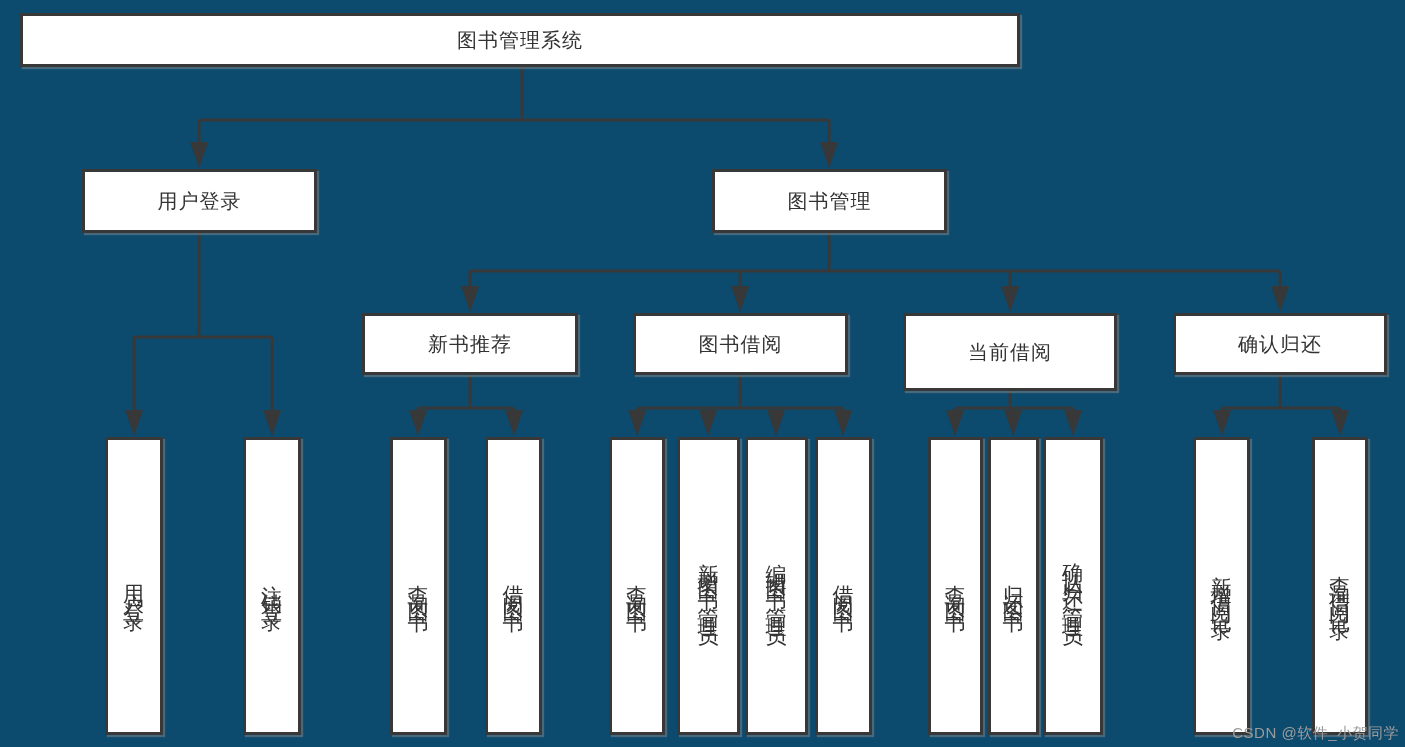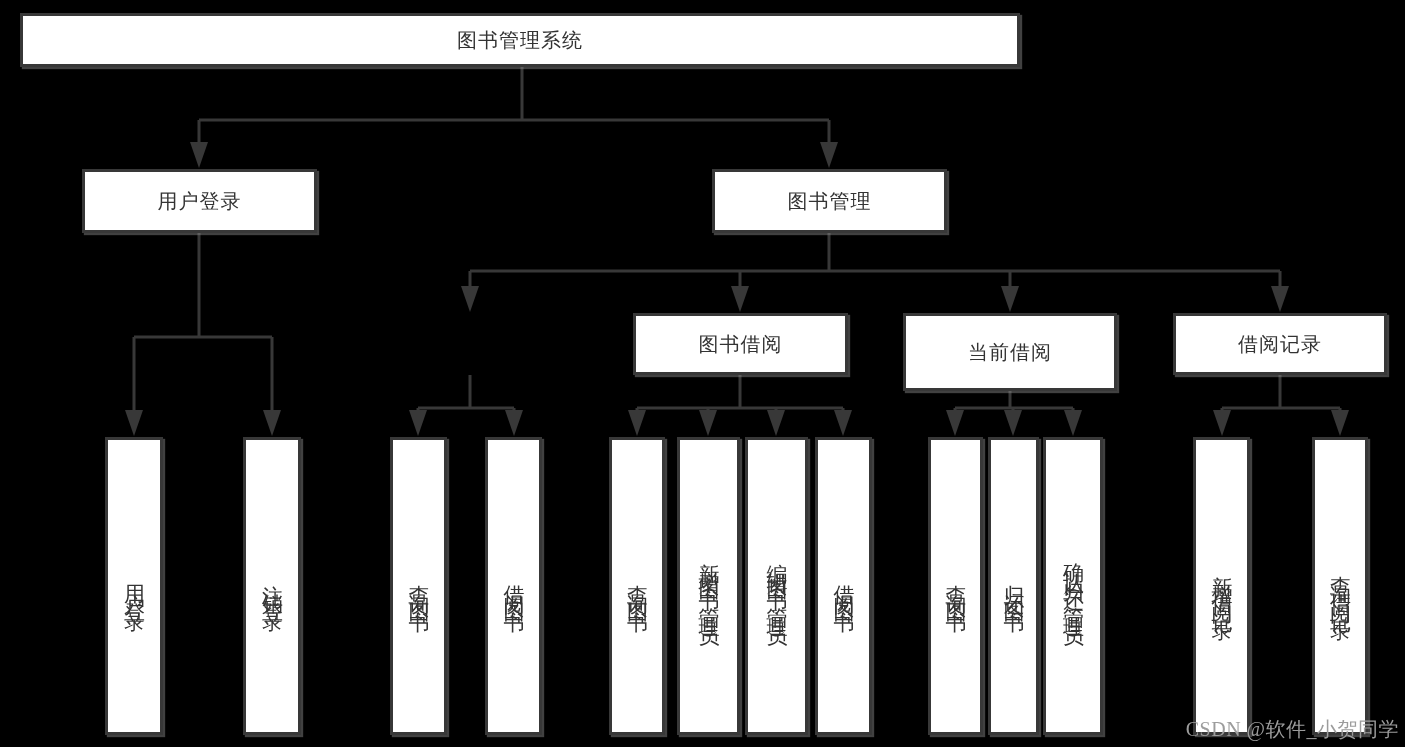--- a/index.html
+++ b/index.html
@@ -1,21 +1,21 @@
 <!DOCTYPE html>
 <html><head>
 <meta charset="utf-8">
 <style>
   html, body { margin: 0; padding: 0; background: #ffffff; }
   .stage {
     position: relative;
     width: 1405px;
     height: 747px;
-    background: #000000;
-    font-family: Liberation Serif, serif;
+    background: #0c4a6e;
+    font-family: Liberation Sans, sans-serif;
     color: #333333;
     overflow: hidden;
   }
   .wires {
     position: absolute;
     left: 0; top: 0;
     width: 1405px; height: 747px;
     z-index: 1;
   }
   .box {
@@ -40,21 +40,21 @@
     font-size: 21px;
     line-height: 1;
     letter-spacing: 9px;
     white-space: nowrap;
   }
   .watermark {
     position: absolute;
     right: 6px;
     bottom: 4px;
     z-index: 3;
-    font-size: 20px;
+    font-size: 15px;
     letter-spacing: 0.5px;
     color: #9c9c9c;
     white-space: nowrap;
   }
 </style>
 </head>
 <body>
 
 <div class="stage">
 
@@ -95,28 +95,31 @@
     <span class="hlabel">图书管理系统</span>
   </div>
 
   <div class="box" style="left:82px; top:169px; width:235px; height:64px;">
     <span class="hlabel">用户登录</span>
   </div>
   <div class="box" style="left:712px; top:169px; width:235px; height:64px;">
     <span class="hlabel">图书管理</span>
   </div>
 
+  <div class="box" style="left:362px; top:313px; width:216px; height:62px;">
+    <span class="hlabel">新书推荐</span>
+  </div>
   <div class="box" style="left:633px; top:313px; width:215px; height:62px;text-align:right;">
     <span class="hlabel">图书借阅</span>
   </div>
   <div class="box" style="left:903px; top:313px; width:214px; height:78px;">
     <span class="hlabel">当前借阅</span>
   </div>
   <div class="box" style="left:1173px; top:313px; width:214px; height:62px;">
-    <span class="hlabel">借阅记录</span>
+    <span class="hlabel">确认归还</span>
   </div>
 
   <div class="box" style="left:105px; top:437px; width:58px; height:298px;">
     <span class="vlabel">用户登录</span>
   </div>
   <div class="box" style="left:243px; top:437px; width:58px; height:298px;">
     <span class="vlabel">注销登录</span>
   </div>
 
   <div class="box" style="left:390px; top:437px; width:57px; height:298px;">

